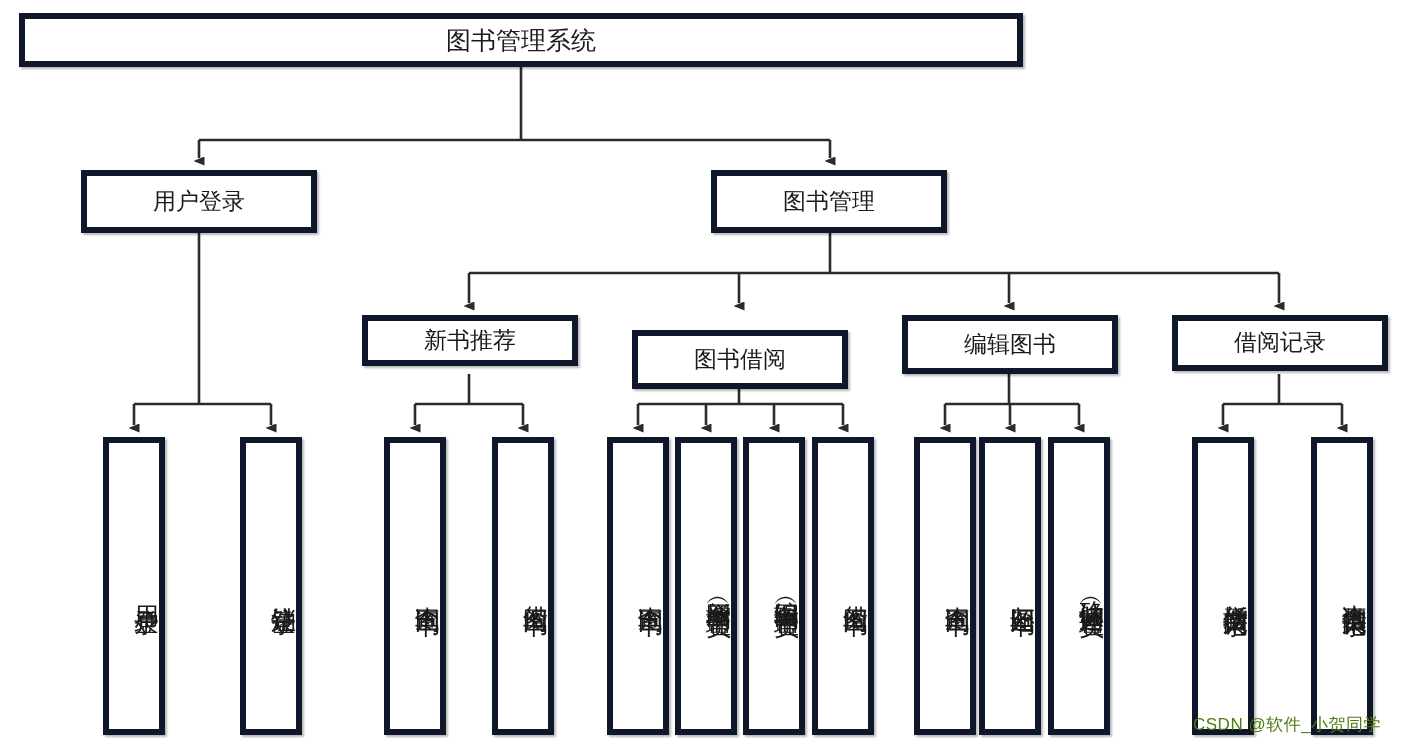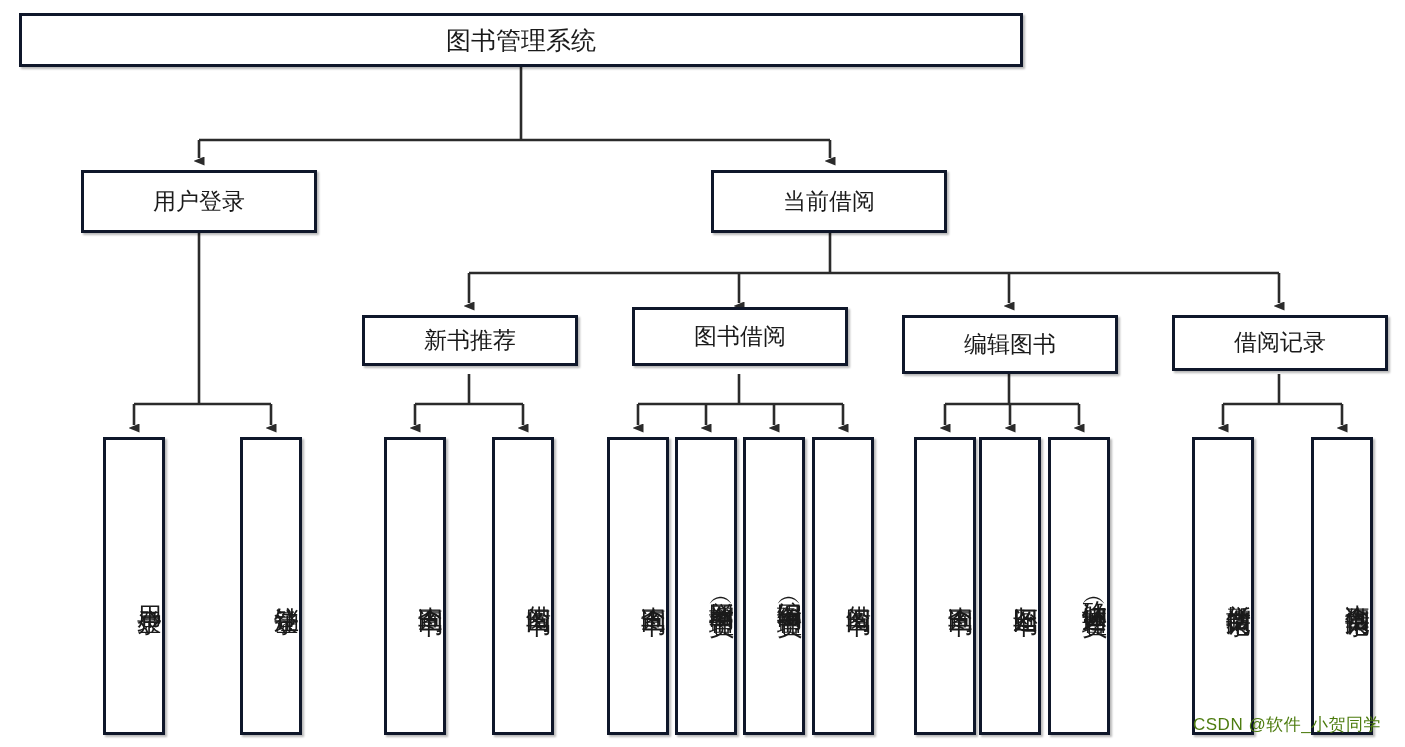--- a/index.html
+++ b/index.html
@@ -20,21 +20,21 @@
   #edges {
     position: absolute;
     left: 0;
     top: 0;
     width: 1405px;
     height: 747px;
   }
   .node {
     position: absolute;
     box-sizing: border-box;
-    border: 3px solid #0f172a;
+    border: 6px solid #0f172a;
     background: #ffffff;
     display: flex;
     align-items: center;
     justify-content: center;
     color: #1a1a1a;
     box-shadow: 2px 2px 2px rgba(0,0,0,0.28);
   }
   .node .lbl {
     display: block;
     text-align: center;
@@ -128,27 +128,27 @@
   </svg>
 
   <div class="node h1" style="left:19px; top:13px; width:1004px; height:54px;">
     <span class="lbl">图书管理系统</span>
   </div>
 
   <div class="node h2" style="left:81px; top:170px; width:236px; height:63px;">
     <span class="lbl">用户登录</span>
   </div>
   <div class="node h2" style="left:711px; top:170px; width:236px; height:63px;">
-    <span class="lbl">当前借阅</span>
+    <span class="lbl">图书管理</span>
   </div>
 
   <div class="node h3" style="left:362px; top:315px; width:216px; height:51px;">
     <span class="lbl">新书推荐</span>
   </div>
-  <div class="node h3" style="left:632px; top:307px; width:216px; height:59px;">
+  <div class="node h3" style="left:632px; top:330px; width:216px; height:59px;">
     <span class="lbl">图书借阅</span>
   </div>
   <div class="node h3" style="left:902px; top:315px; width:216px; height:59px;">
     <span class="lbl">编辑图书</span>
   </div>
   <div class="node h3" style="left:1172px; top:315px; width:216px; height:56px;">
     <span class="lbl">借阅记录</span>
   </div>
 
   <div class="node leaf" style="left:103px; top:437px; width:62px; height:298px;">

